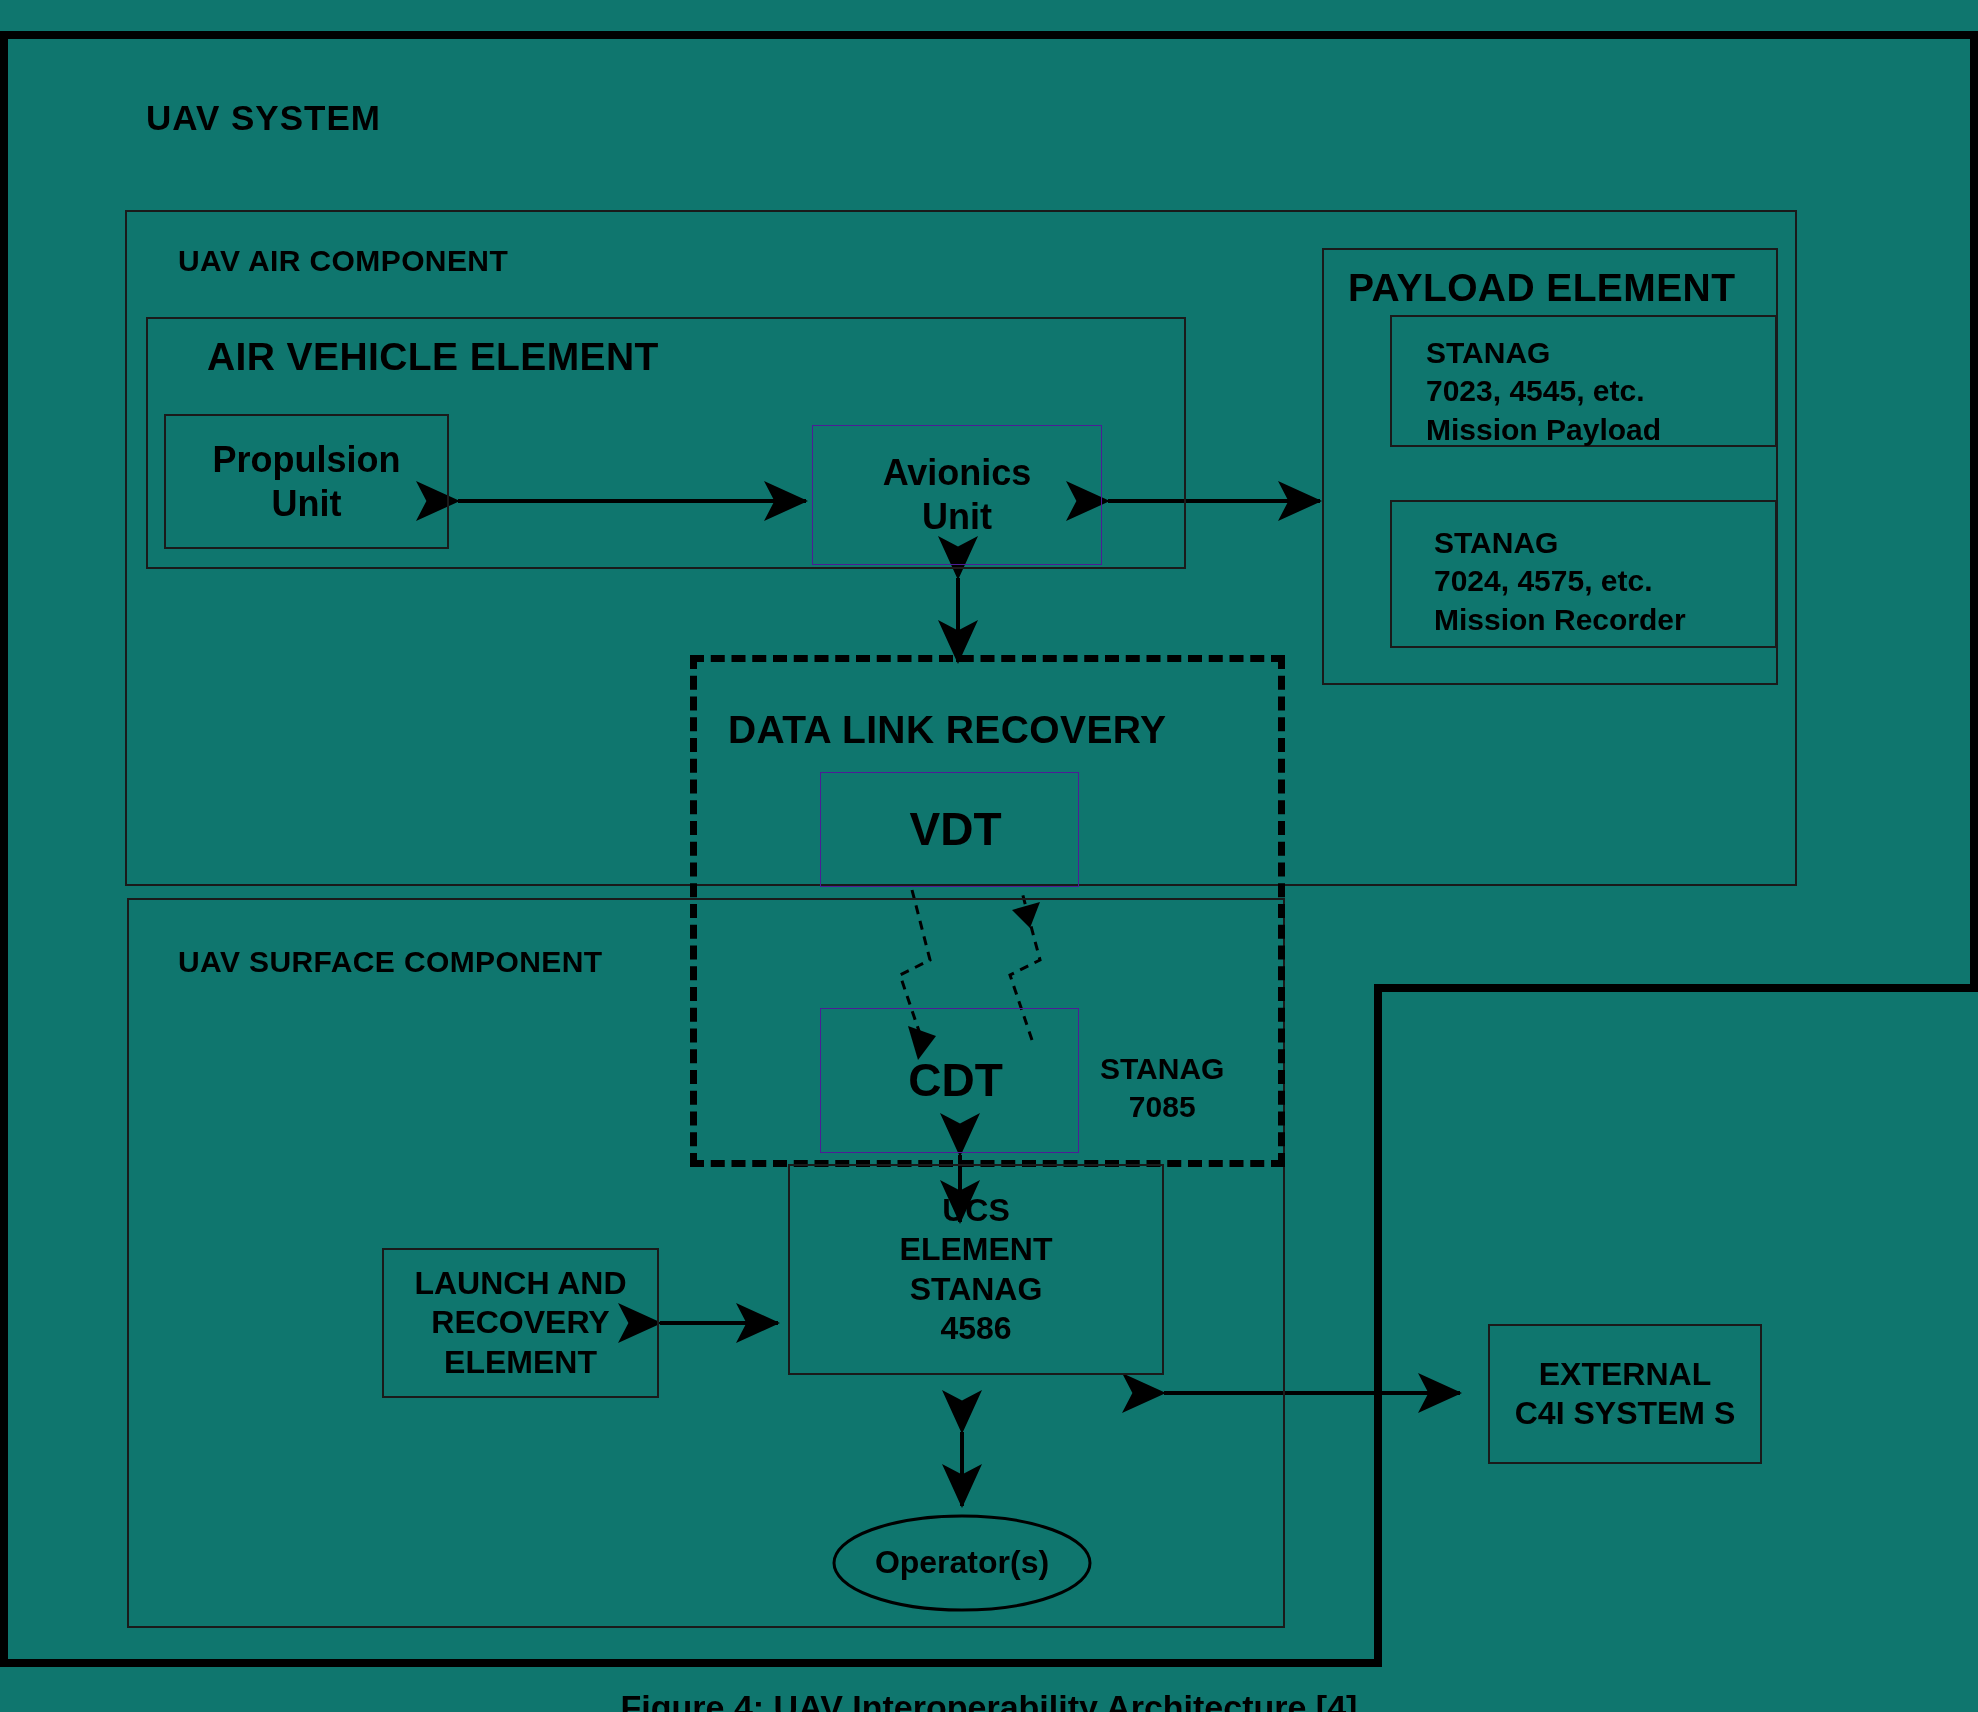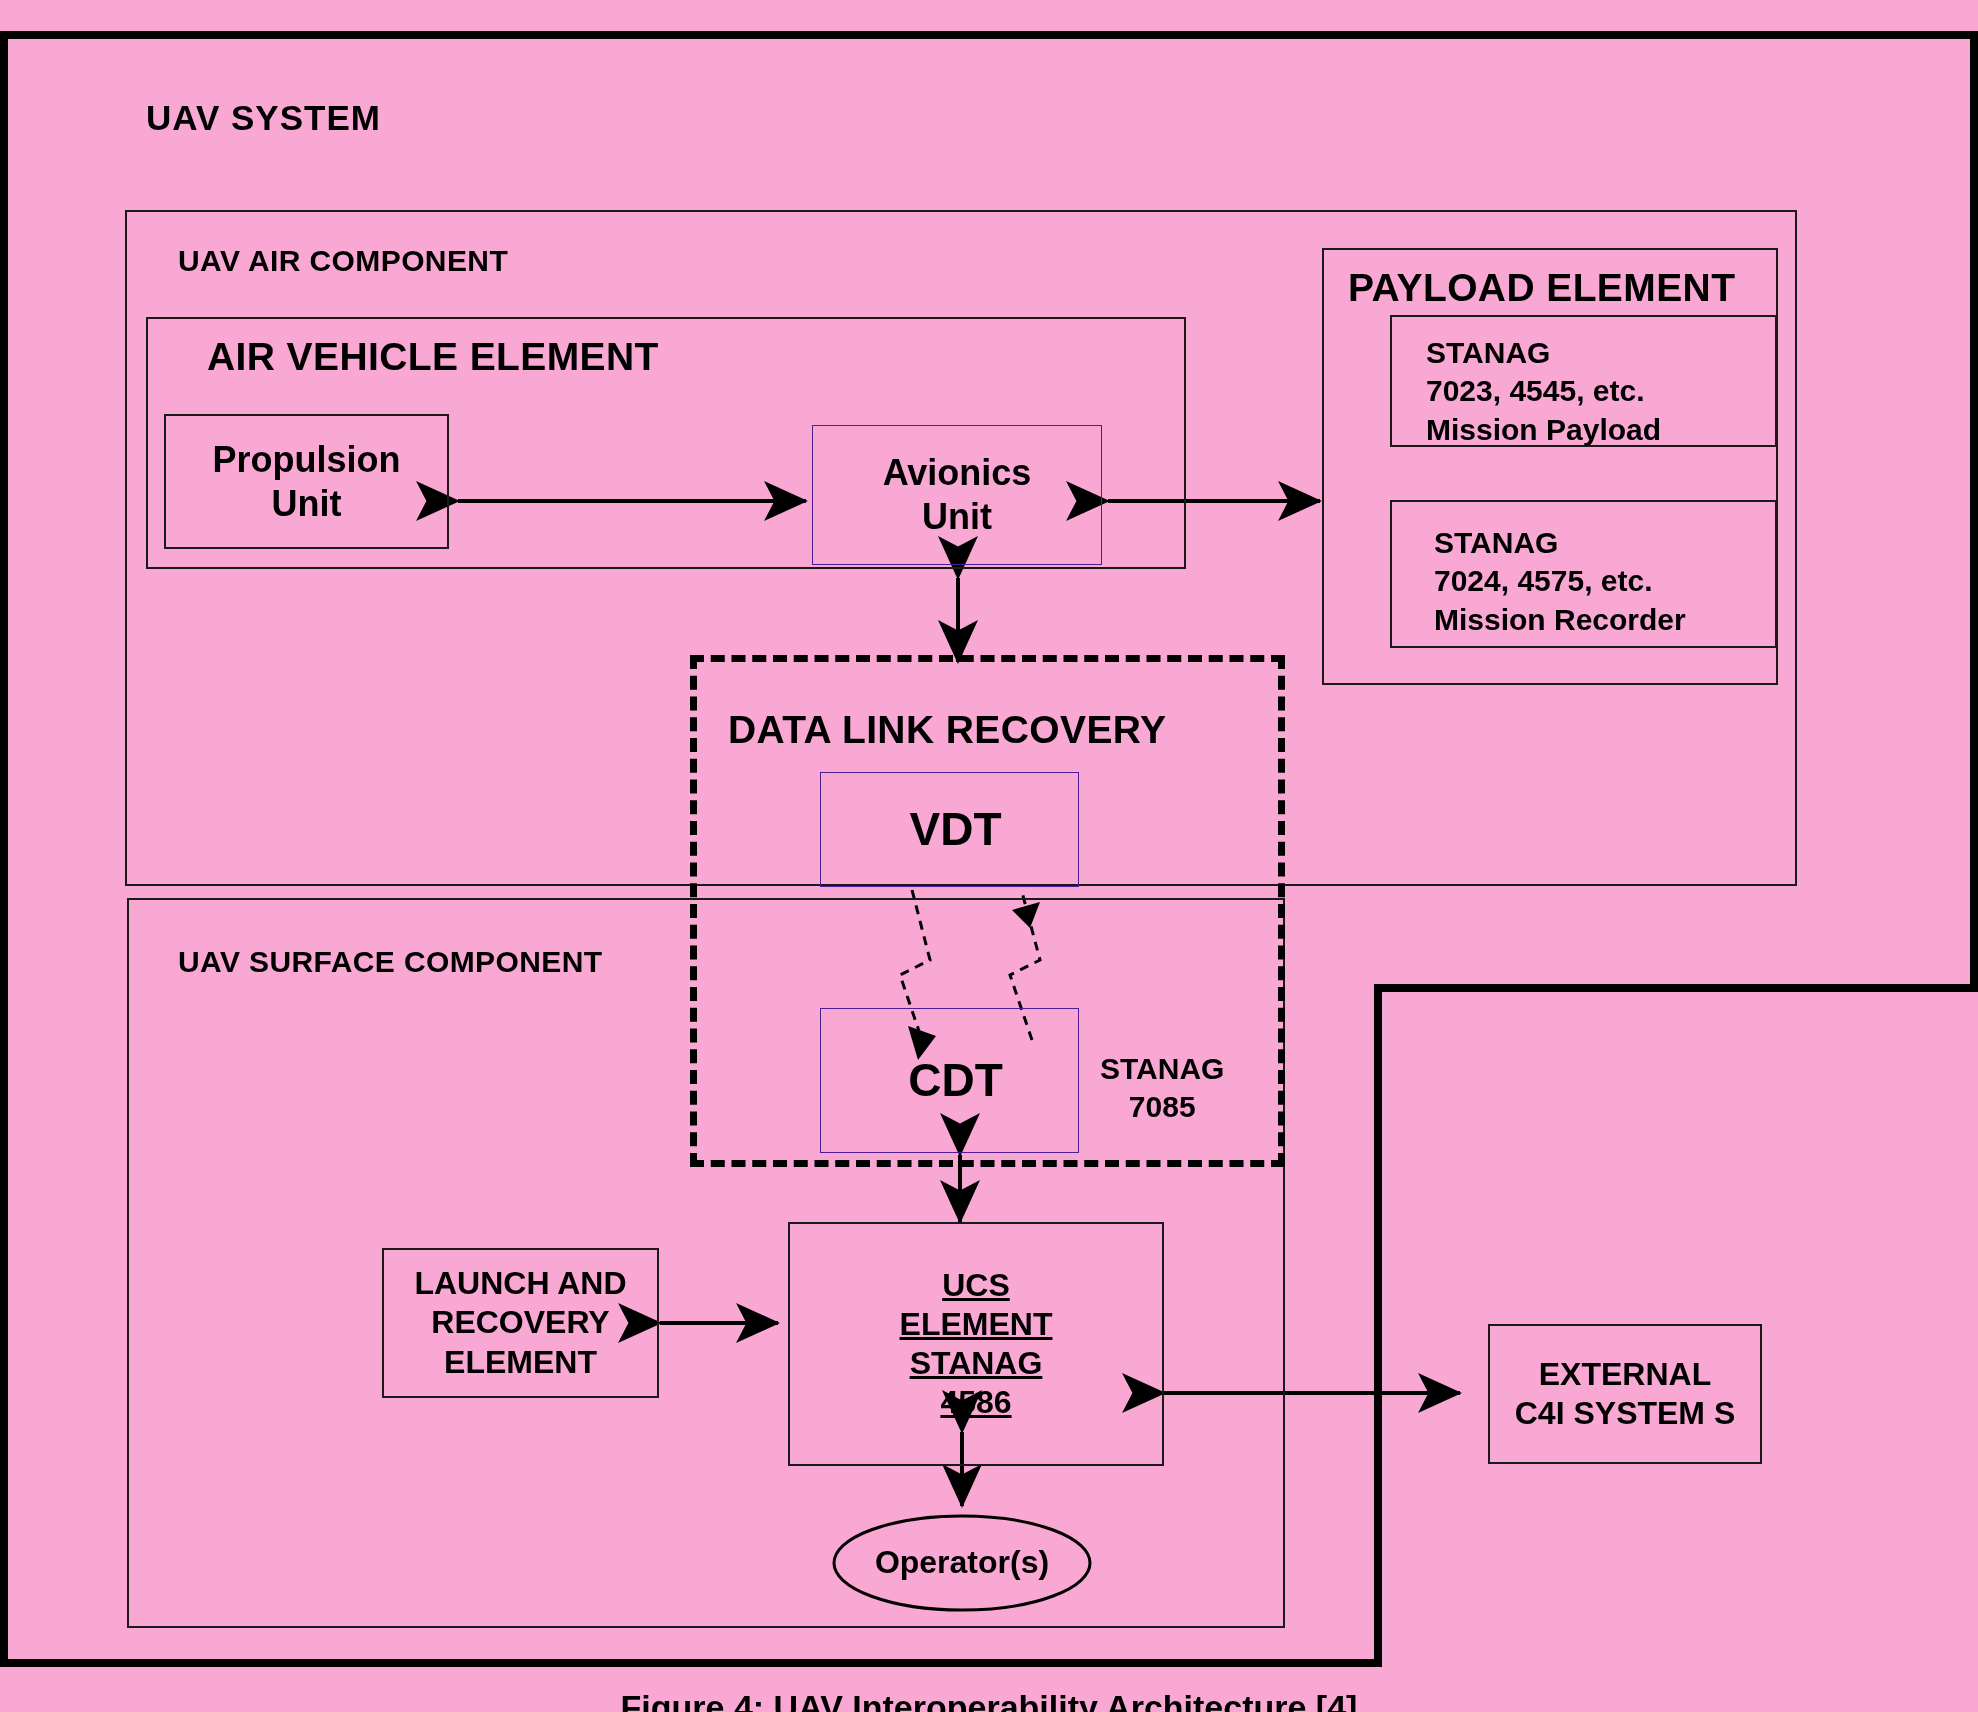--- a/index.html
+++ b/index.html
@@ -6,21 +6,21 @@
   body{
     font-family:"Liberation Sans", sans-serif;
     color:#000;
     -webkit-font-smoothing:none;
   }
   #page{
     position:relative;
     width:1978px;
     height:1712px;
     overflow:hidden;
-    background:#f9a8d4;
+    background:#0f766e;
   }
   
   .box{
     position:absolute;
     background:transparent;
     box-sizing:border-box;
   }
   .b-thin{border:2px solid #1a1a1a;}
   .b-med {border:1px solid #4c1d95;}
   .b-dashed{
@@ -170,21 +170,21 @@
 
   <div class="box b-med ctr t34" style="left:820px;top:1008px;width:259px;height:145px;">CDT</div>
 
   <div class="stanag-txt" style="left:1100px;top:1050px;text-align:center;">STANAG
 7085</div>
 
   <div class="box b-thin ctr t32" style="left:382px;top:1248px;width:277px;height:150px;white-space:pre-line;">LAUNCH AND
 RECOVERY
 ELEMENT</div>
 
-  <div class="box b-thin ctr t32" style="left:788px;top:1222px;width:376px;height:244px;white-space:pre-line;text-decoration:underline;">UCS
+  <div class="box b-thin ctr t32" style="left:788px;top:1164px;width:376px;height:211px;white-space:pre-line;">UCS
 ELEMENT
 STANAG
 4586</div>
 
   <div class="ctr t32" style="left:834px;top:1538px;width:256px;height:50px;">Operator(s)</div>
 
   <div class="box b-thin ctr t32" style="left:1488px;top:1324px;width:274px;height:140px;white-space:pre-line;">EXTERNAL
 C4I SYSTEM S</div>
 
   <div class="caption" style="left:0;top:1688px;">Figure 4: UAV Interoperability Architecture [4]</div>

